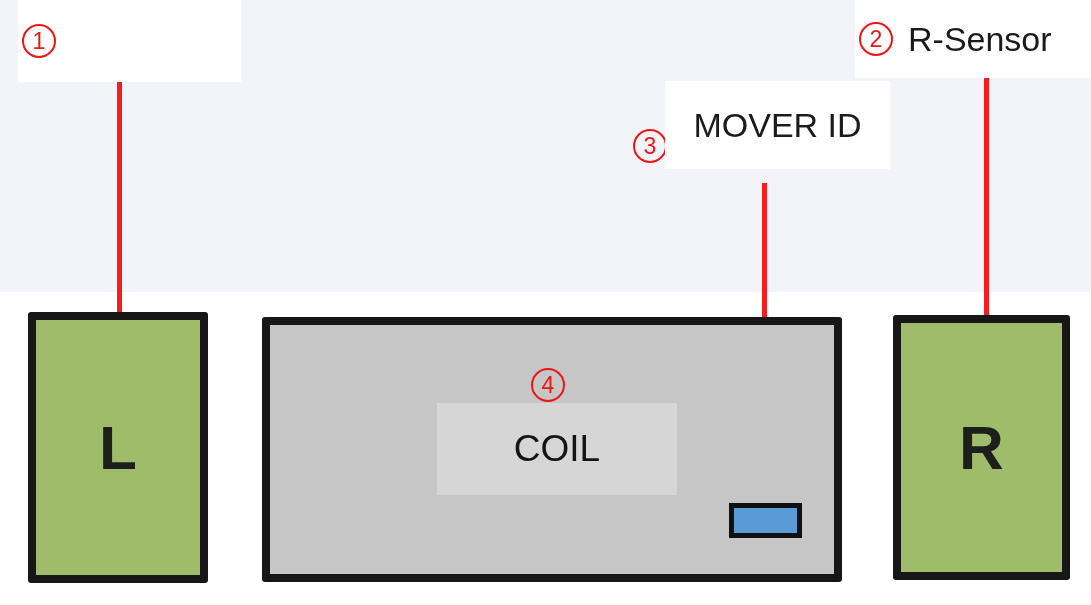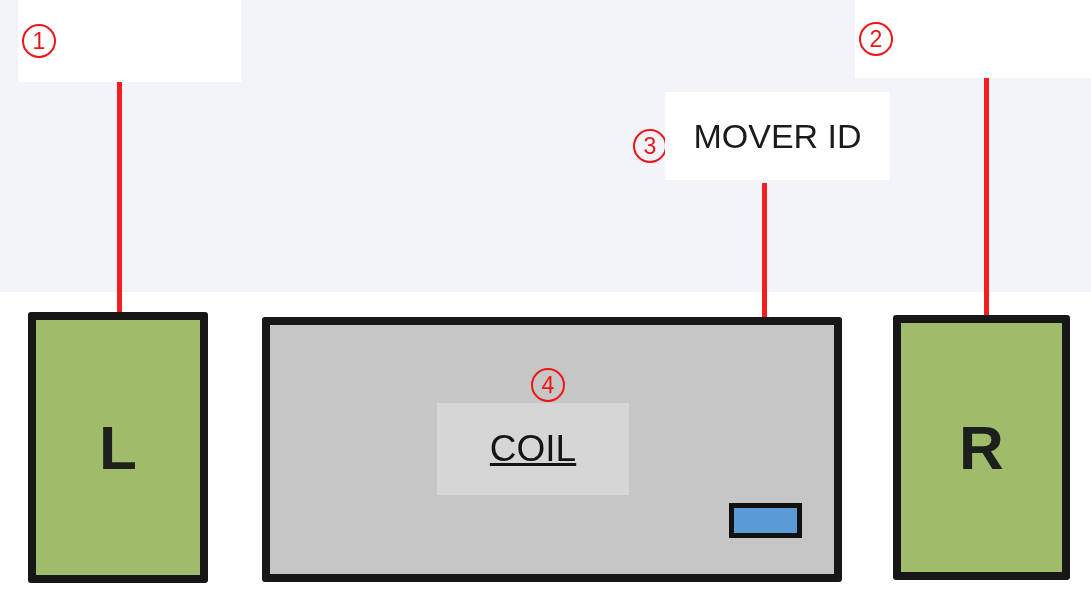--- a/index.html
+++ b/index.html
@@ -28,21 +28,21 @@
     position: absolute;
     background: #ffffff;
     display: flex;
     align-items: center;
     color: #1b1b1b;
     font-size: 34px;
   }
   .callout .ctext { white-space: nowrap; }
   #callout-l { left: 18px; top: 0; width: 219px; height: 82px; padding-left: 4px; gap: 15px; }
   #callout-r { left: 855px; top: 0; width: 236px; height: 78px; padding-left: 4px; gap: 15px; }
-  #callout-mover { left: 665px; top: 92px; width: 225px; height: 88px; justify-content: center; }
+  #callout-mover { left: 665px; top: 81px; width: 225px; height: 88px; justify-content: center; }
 
   
   .num {
     box-sizing: border-box;
     width: 34px; height: 34px;
     border: 2.5px solid #ef1515;
     border-radius: 50%;
     color: #ef1515;
     font-size: 23px;
     line-height: 1;
@@ -101,28 +101,27 @@
     left: 262px; top: 317px;
     width: 580px; height: 265px;
     background: #c6c6c6;
     border: 8px solid #171717;
     border-radius: 3px;
   }
   #circle-4 { position: absolute; left: 261px; top: 43px; }
   .coil-box {
     position: absolute;
     left: 167px; top: 78px;
-    width: 192px; height: 92px;
+    width: 240px; height: 92px;
     background: #d6d6d6;
     display: flex;
     align-items: center;
     justify-content: center;
     color: #141414;
     font-size: 37px;
-    text-decoration: underline;
   }
   .mover-id-tag {
     position: absolute;
     box-sizing: border-box;
     left: 459px; top: 178px;
     width: 73px; height: 35px;
     background: #5b9bd5;
     border: 5px solid #111111;
   }
 </style>
@@ -132,20 +131,21 @@
 <div class="stage">
 
   <div class="topband"></div>
 
   <div class="callout" id="callout-l">
     <span class="num">1</span>
   </div>
 
   <div class="callout" id="callout-r">
     <span class="num">2</span>
+    <span class="ctext">R-Sensor</span>
   </div>
 
   <span class="num" id="circle-3">3</span>
   <div class="callout" id="callout-mover">
     <span class="ctext">MOVER ID</span>
   </div>
 
   <div class="shaft" id="shaft-l"></div>
   <div class="head" id="head-l"></div>
 

